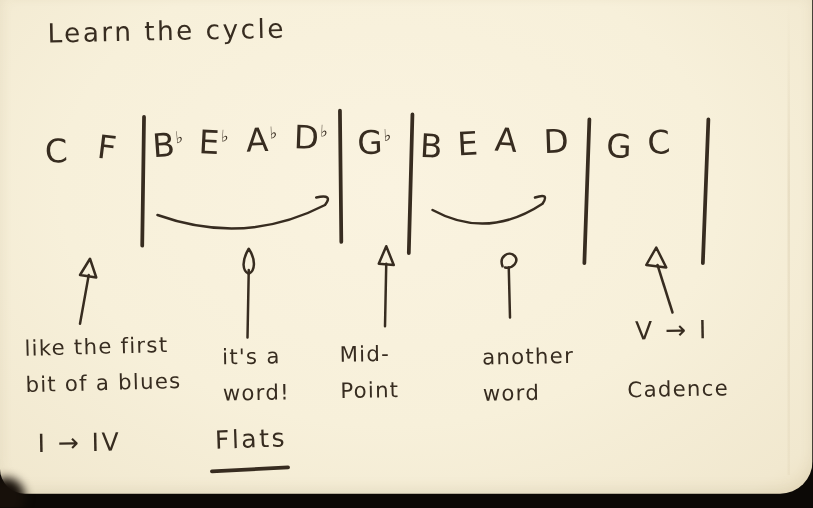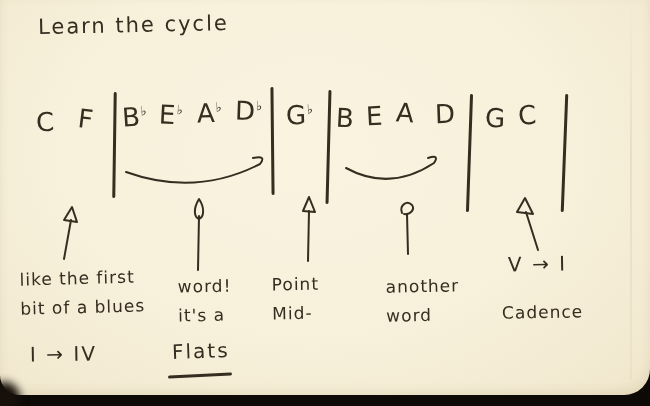--- a/index.html
+++ b/index.html
@@ -112,29 +112,29 @@
     <path class="stroke" d="M9,18 L17,4 L25,20 Z"></path>
   </svg>
 
   <div class="anno ink hand" style="left:20px;top:264px;transform:rotate(-1.5deg)">
     <div>like the first</div>
     <div>bit of a blues</div>
   </div>
   <div class="anno big ink hand" style="left:30px;top:340px;transform:rotate(-1deg)">I → IV</div>
 
   <div class="anno ink hand" style="left:178px;top:272px;transform:rotate(-1deg)">
+    <div>it's a</div>
     <div>word!</div>
-    <div>it's a</div>
   </div>
   <div class="anno big ink hand" style="left:172px;top:337px;transform:rotate(-2deg)">Flats</div>
   <div class="underline-stroke" style="left:168px;top:374px;width:64px;transform:rotate(-3deg)"></div>
 
   <div class="anno ink hand" style="left:272px;top:270px;transform:rotate(-1deg)">
+    <div>Mid-</div>
     <div>Point</div>
-    <div>Mid-</div>
   </div>
 
   <div class="anno ink hand" style="left:386px;top:272px;transform:rotate(-1deg)">
     <div>another</div>
     <div>word</div>
   </div>
 
   <div class="anno big ink hand" style="left:508px;top:250px;transform:rotate(-1deg)">V → I</div>
   <div class="anno ink hand" style="left:502px;top:298px;transform:rotate(-1deg)">Cadence</div>
 

